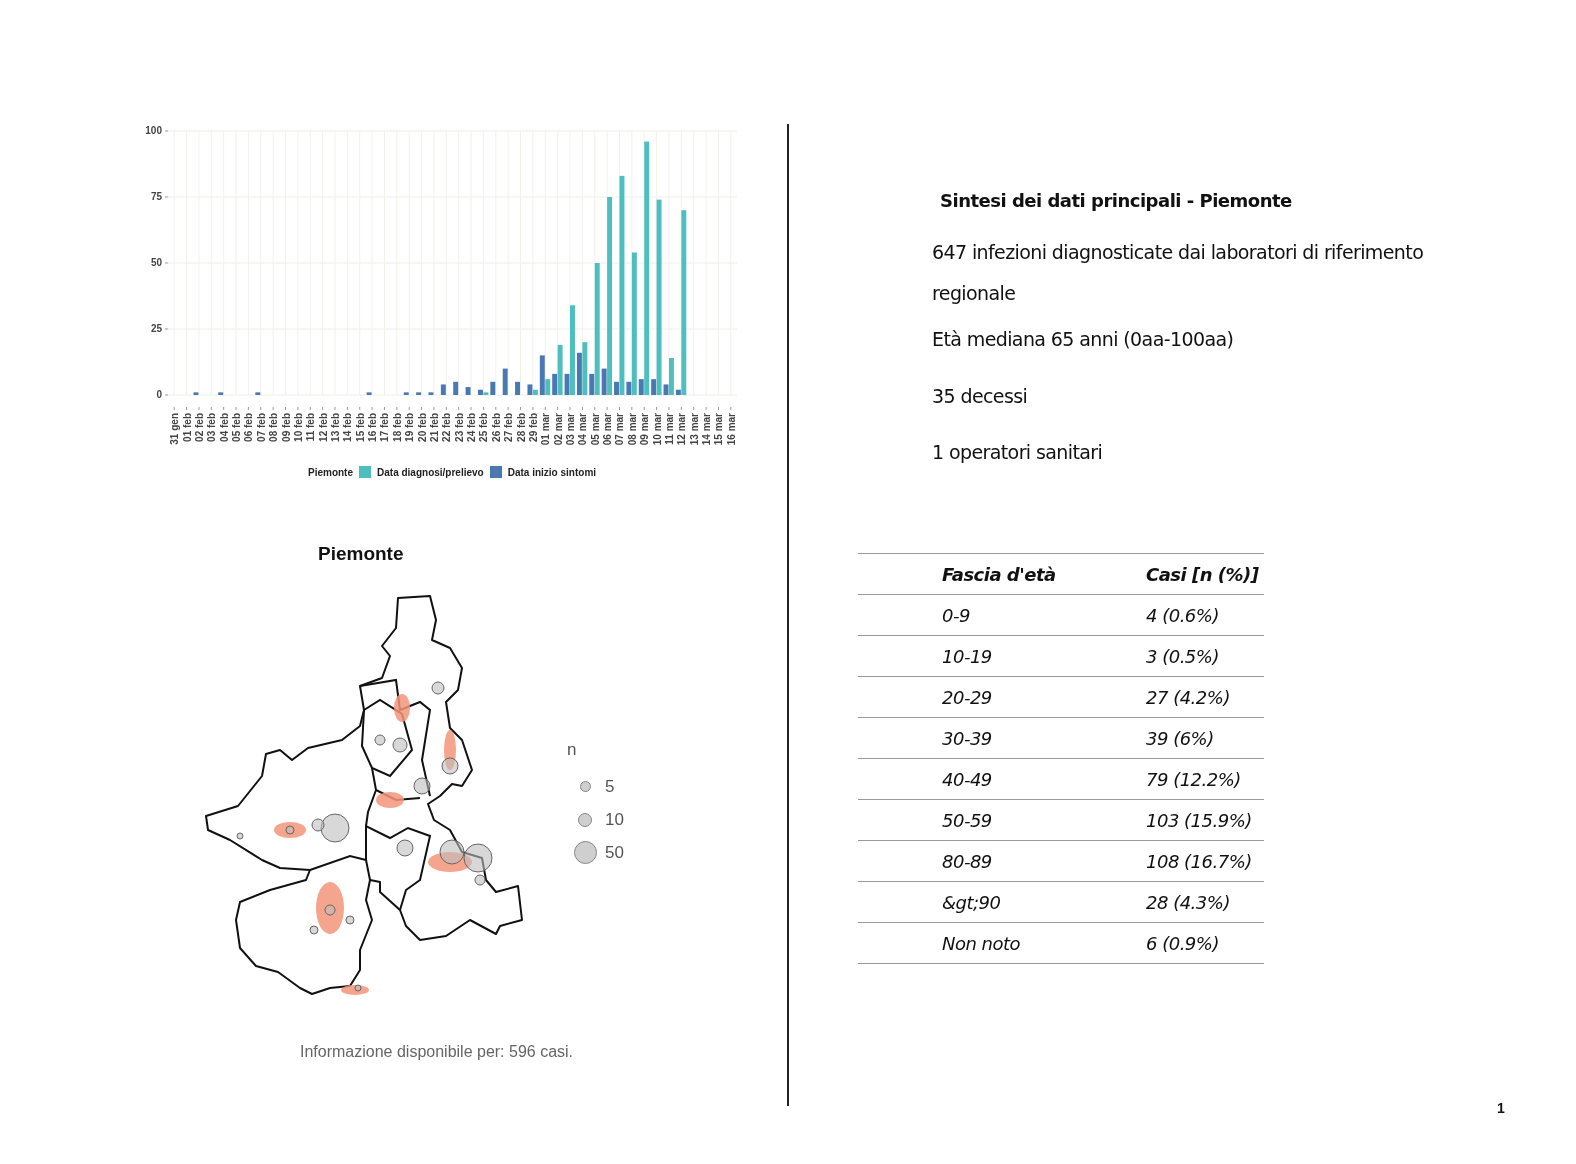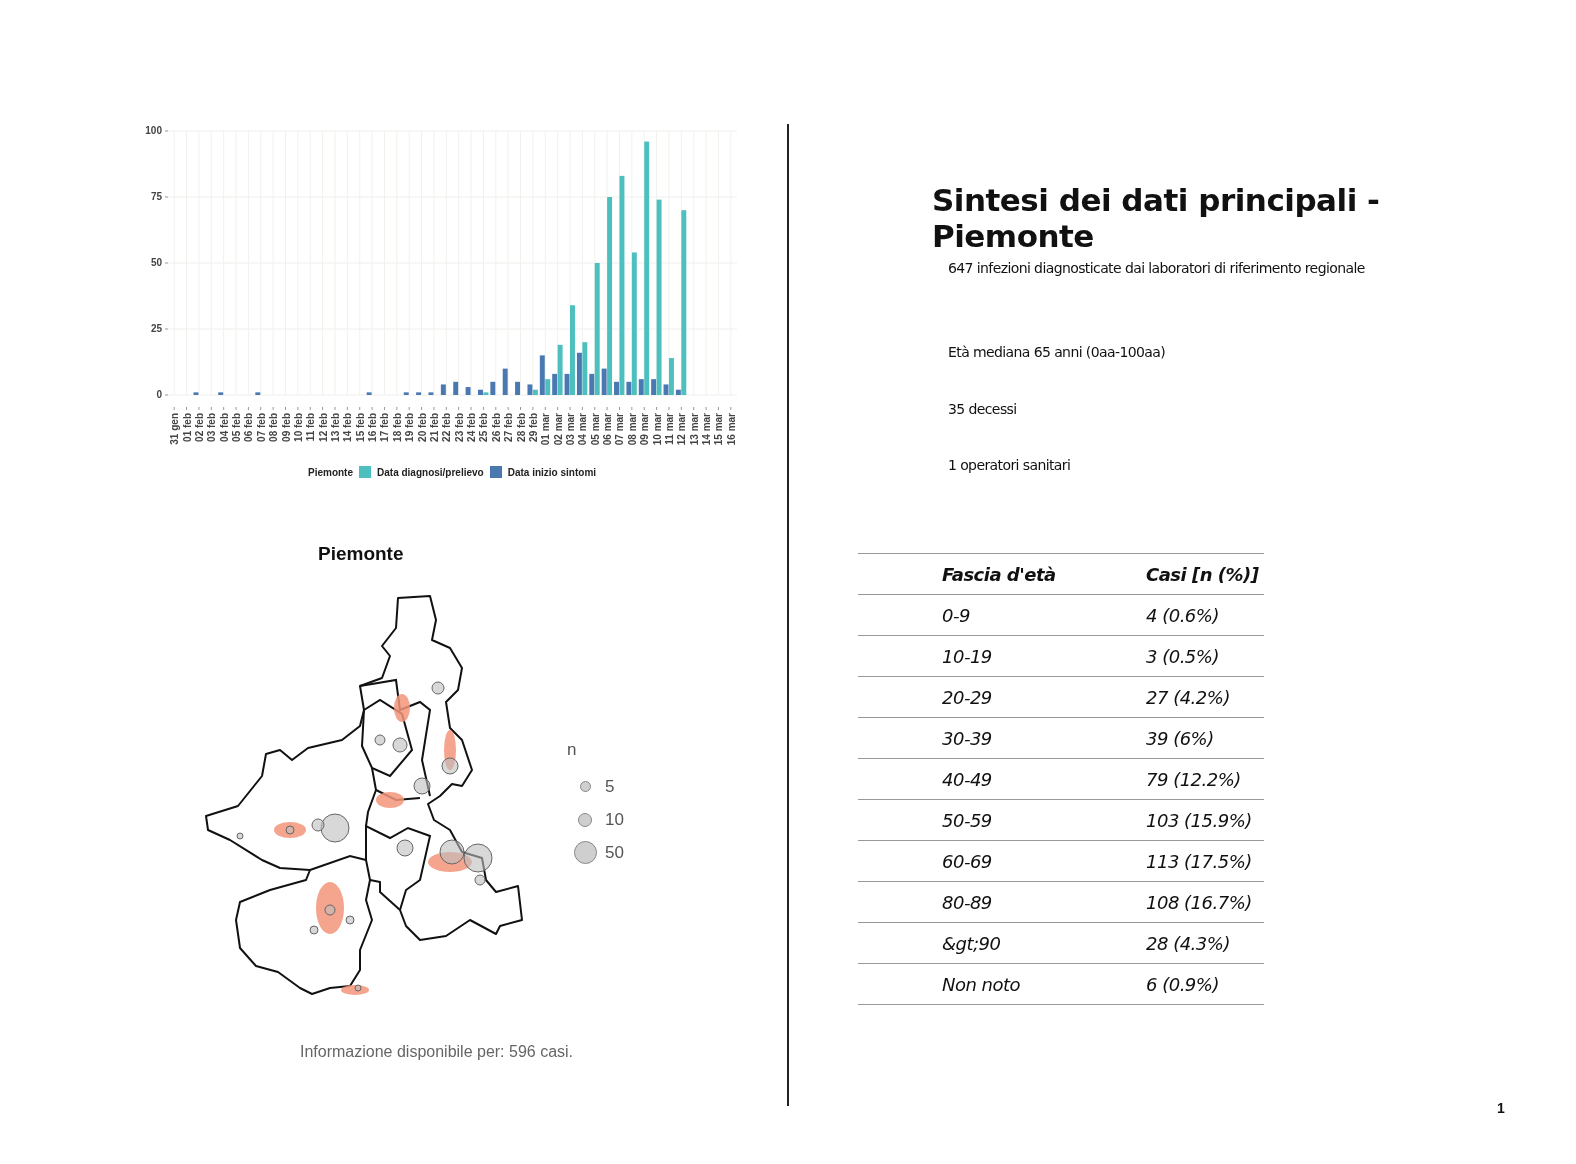--- a/index.html
+++ b/index.html
@@ -11,22 +11,22 @@
   .legend .sw{display:inline-block;width:12px;height:12px;}
   .map-title{position:absolute;left:318px;top:543px;font-size:19px;font-weight:bold;color:#111;}
   #map{position:absolute;left:200px;top:590px;width:340px;height:425px;}
   .map-legend{position:absolute;left:565px;top:740px;font-size:17px;color:#555;}
   .map-legend .n{margin-left:2px;}
   .map-legend .row{display:flex;align-items:center;height:33px;}
   .map-legend .dot{border-radius:50%;background:#cfcfcf;border:1px solid #888;display:inline-block;}
   .map-legend .dwrap{width:40px;display:flex;justify-content:center;}
   .map-note{position:absolute;left:300px;top:1043px;font-size:16px;color:#666;}
   .summary{position:absolute;left:932px;top:182px;width:560px;}
-  .summary h2{margin:0;font-size:31px;font-weight:bold;font-family:"DejaVu Sans",sans-serif;letter-spacing:-0.5px;}
-  .summary p{margin:16px;font-size:14px;font-family:"DejaVu Sans",sans-serif;letter-spacing:-0.6px;color:#111;}
+  .summary h2{margin:8px;font-size:18px;font-weight:bold;font-family:"DejaVu Sans",sans-serif;letter-spacing:-0.5px;}
+  .summary p{margin:0;font-size:19px;font-family:"DejaVu Sans",sans-serif;letter-spacing:-0.6px;color:#111;}
   .p1{position:absolute;top:50px;line-height:41px;width:520px;}
   .p2{position:absolute;top:146px;}
   .p3{position:absolute;top:203px;}
   .p4{position:absolute;top:259px;}
   table.age{position:absolute;left:858px;top:553px;width:406px;border-collapse:collapse;font-family:"DejaVu Sans",sans-serif;font-size:18px;letter-spacing:-0.5px;font-style:italic;}
   table.age th, table.age td{text-align:left;height:40px;border-top:1.5px solid #999;padding:0;}
   table.age tr:last-child td{border-bottom:1.5px solid #999;}
   table.age th{font-weight:bold;}
   table.age .c1{padding-left:84px;width:120px;}
   table.age .c2{padding-left:84px;}
@@ -344,24 +344,20 @@
       </tr>
       <tr>
         <td class="c1">40-49</td>
         <td class="c2">79 (12.2%)</td>
       </tr>
       <tr>
         <td class="c1">50-59</td>
         <td class="c2">103 (15.9%)</td>
       </tr>
       <tr>
-        <td class="c1">60-69</td>
-        <td class="c2">113 (17.5%)</td>
-      </tr>
-      <tr>
         <td class="c1">80-89</td>
         <td class="c2">108 (16.7%)</td>
       </tr>
       <tr>
         <td class="c1">&amp;gt;90</td>
         <td class="c2">28 (4.3%)</td>
       </tr>
       <tr>
         <td class="c1">Non noto</td>
         <td class="c2">6 (0.9%)</td>

